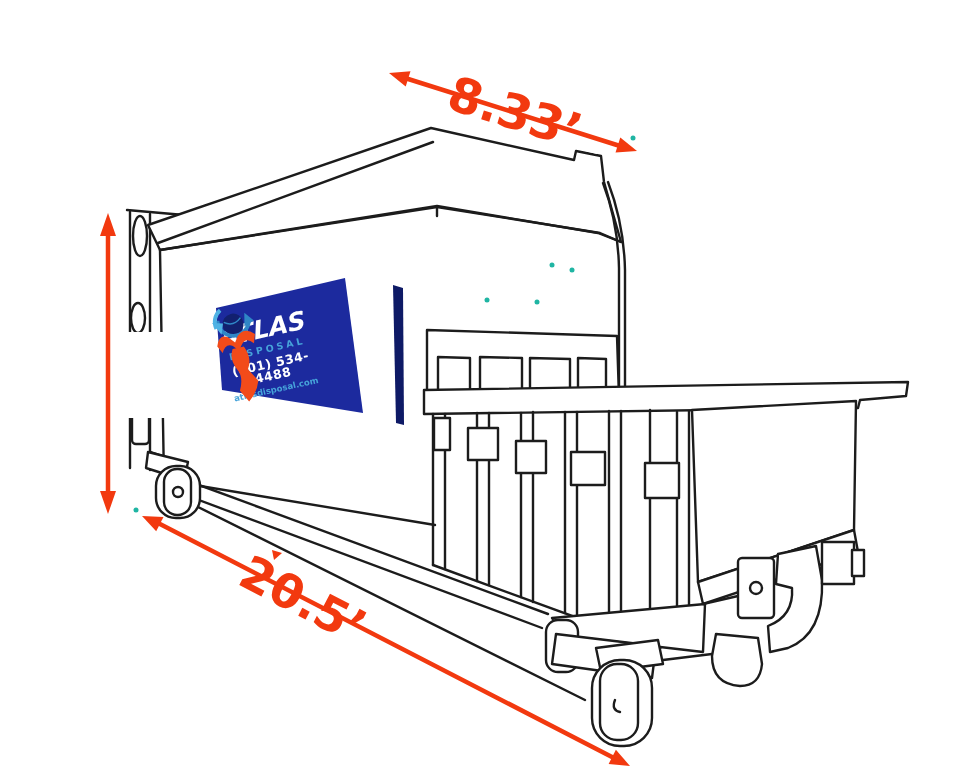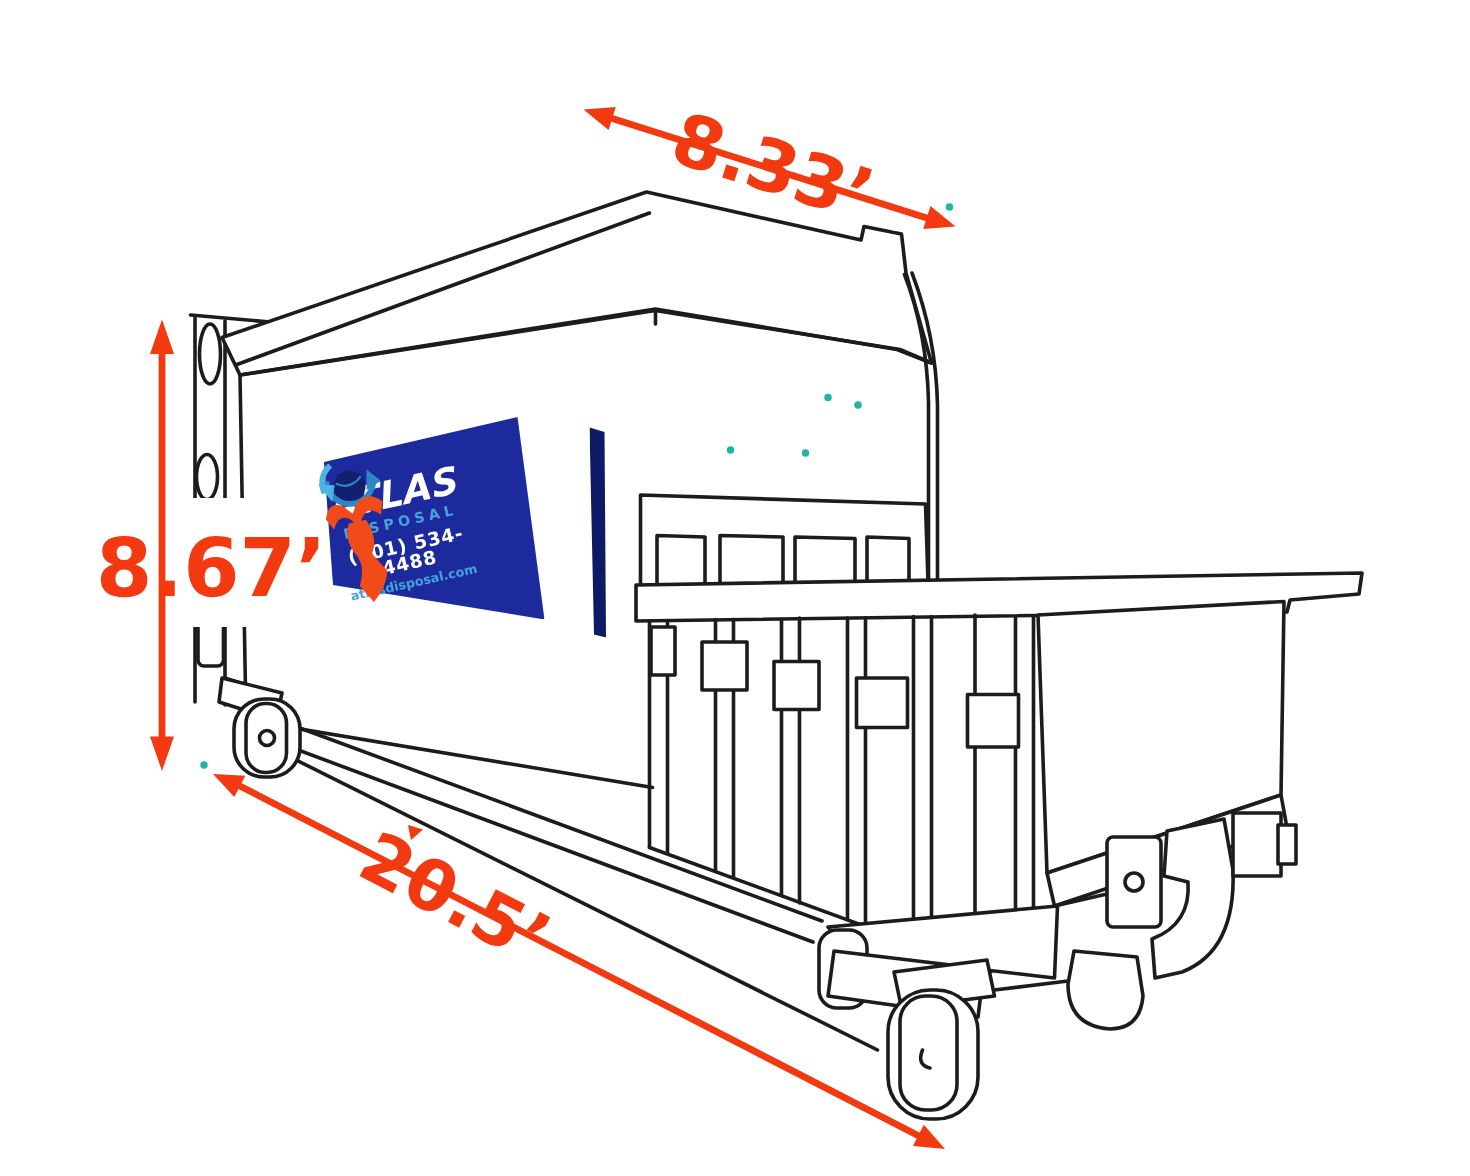--- a/index.html
+++ b/index.html
@@ -189,16 +189,15 @@
         <polygon points="36,10 44,20 33,24" fill="#2f86c6"></polygon>
         <path d="M12,2 A16,16 0 0 0 4,20" stroke="#4fb2e4" stroke-width="4" fill="none"></path>
         <polygon points="1,13 8,27 12,16" fill="#4fb2e4"></polygon>
         <path d="M1,38 Q5,26 14,31 L20,38 L24,32 Q33,24 42,34 L39,43 Q32,35 27,41 L22,47 L17,41 Q10,36 5,46 Z" fill="#f24b1a"></path>
         <path d="M16,44 L28,44 Q34,58 27,68 L35,82 Q31,94 21,101 L14,88 Q21,75 16,66 Q10,54 16,44 Z" fill="#f24b1a"></path>
       </svg>
     </div>
   </div>
 
   <div class="dim dim-top">8.33’</div>
-  <div class="dim dim-left">8.67’</div>
   <div class="dim dim-bottom">20.5’</div>
 
 </div>
 
 </body></html>

